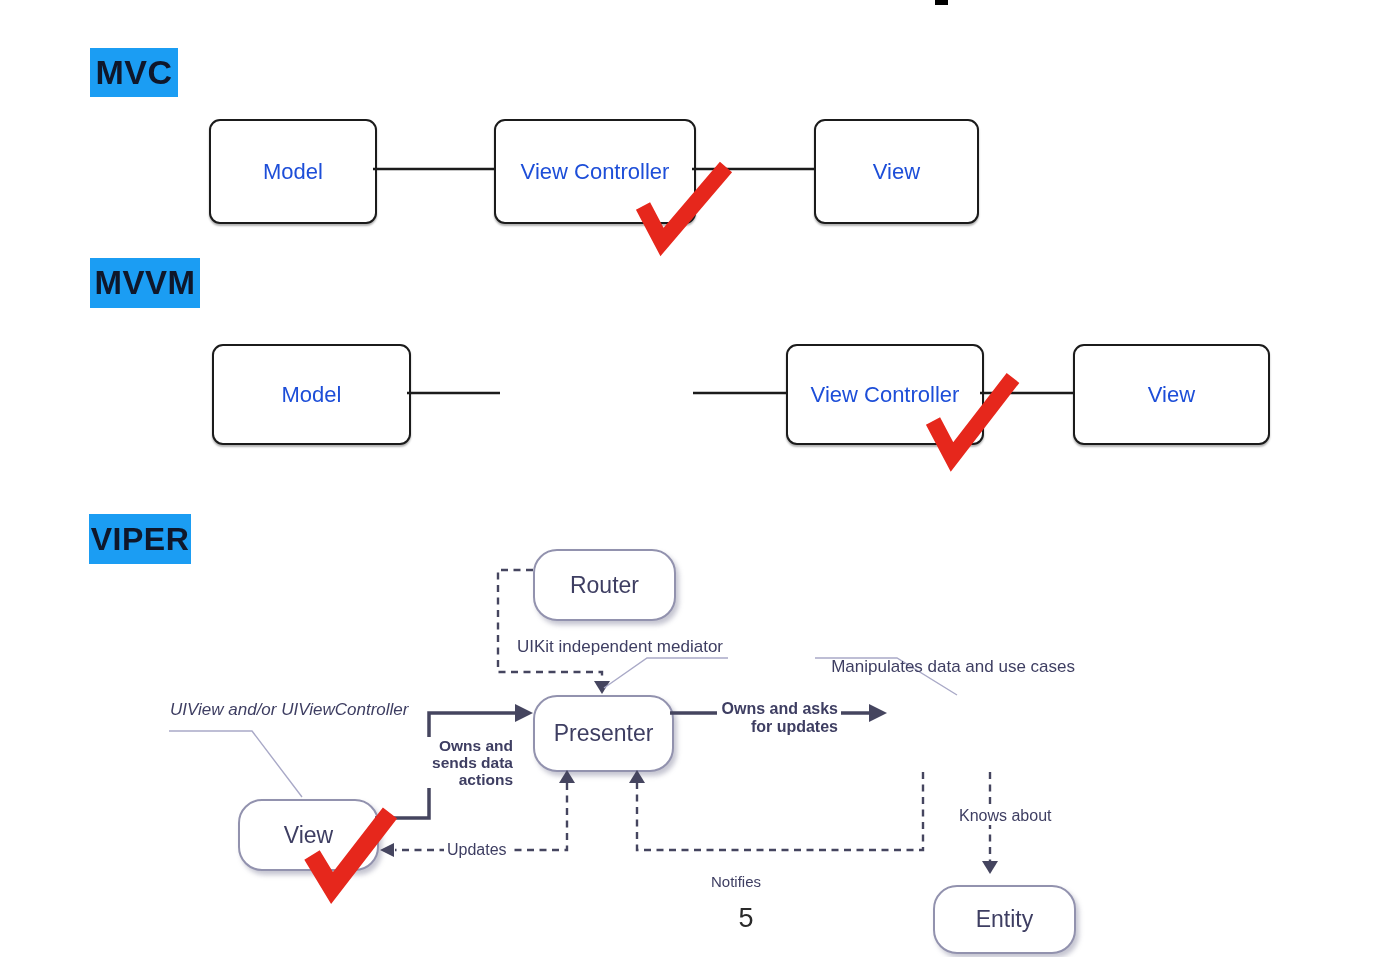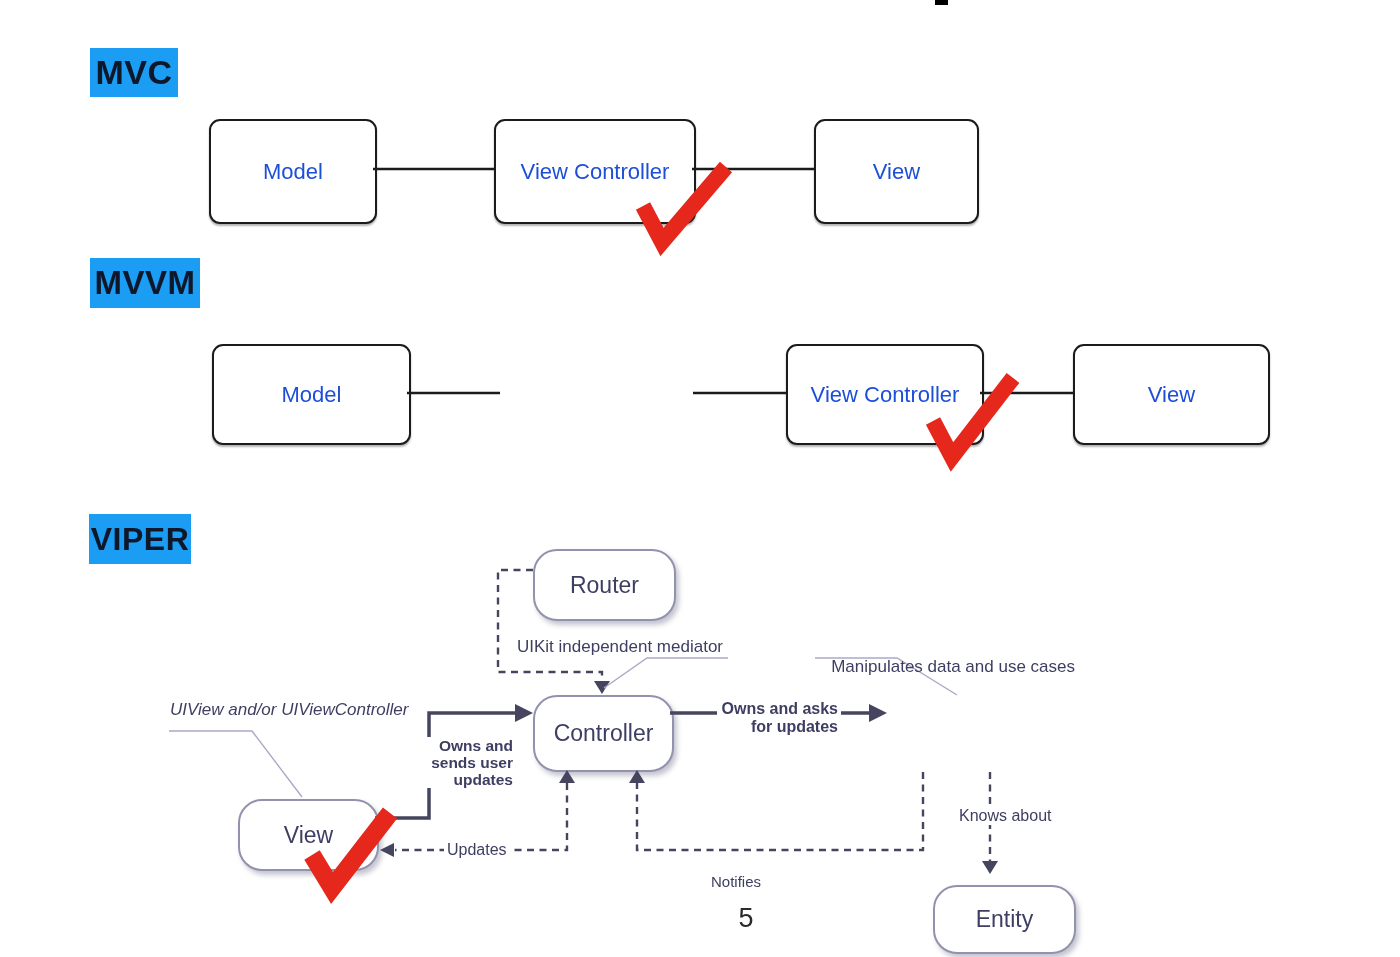--- a/index.html
+++ b/index.html
@@ -87,21 +87,21 @@
   <div class="boxA" style="left:1073px;top:344px;width:193px;height:97px;">
     <span>View</span>
   </div>
 
   <div class="tag" style="left:89px;top:514px;width:102px;height:50px;font-size:32px;">VIPER</div>
 
   <div class="boxB" style="left:533px;top:549px;width:139px;height:68px;">
     <span>Router</span>
   </div>
   <div class="boxB" style="left:533px;top:695px;width:137px;height:73px;">
-    <span>Controller</span>
+    <span>Presenter</span>
   </div>
   <div class="boxB" style="left:238px;top:799px;width:137px;height:68px;">
     <span>View</span>
   </div>
   <div class="boxB" style="left:933px;top:875px;width:139px;height:65px;margin-top:10px;">
     <span>Entity</span>
   </div>
 
   <svg class="overlay" viewBox="0 0 1400 957">
 
@@ -140,21 +140,21 @@
   </svg>
 
   <div class="note" style="left:515px;top:637px;width:210px;text-align:center;">UIKit independent mediator</div>
 
   <div class="note" style="left:813px;top:637px;width:262px;text-align:right;margin-top:20px;">Manipulates data and use cases</div>
 
   <div class="note" style="left:170px;top:700px;width:245px;text-align:left;font-style:italic;">UIView and/or UIViewController</div>
 
   <div class="note small onwhite" style="left:374px;top:737px;width:136px;">
     <span>Owns and</span><br>
-    <span>sends user updates</span>
+    <span>sends data actions</span>
   </div>
 
   <div class="note small onwhite" style="left:717px;top:700px;width:118px;font-size:16px;line-height:17.5px;">
     <span>Owns and asks</span><br>
     <span>for updates</span>
   </div>
 
   <div class="note onwhite" style="left:444px;top:841px;font-size:16px;">Updates</div>
 
   <div class="note onwhite" style="left:708px;top:841px;font-size:15px;margin-top:32px;">Notifies</div>

